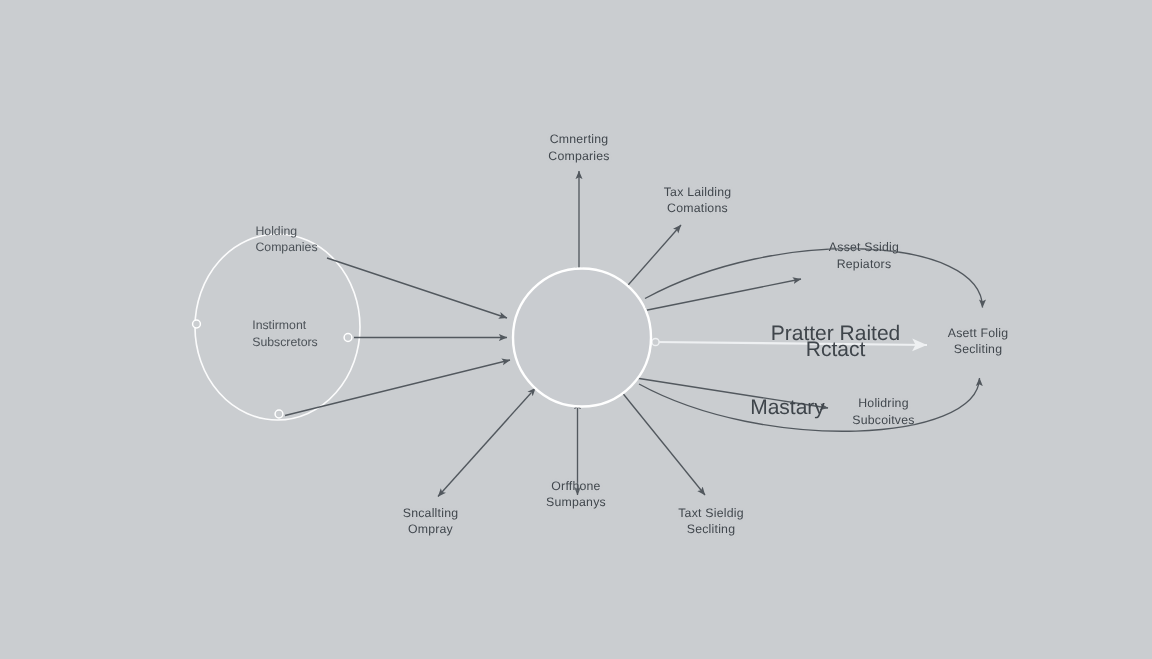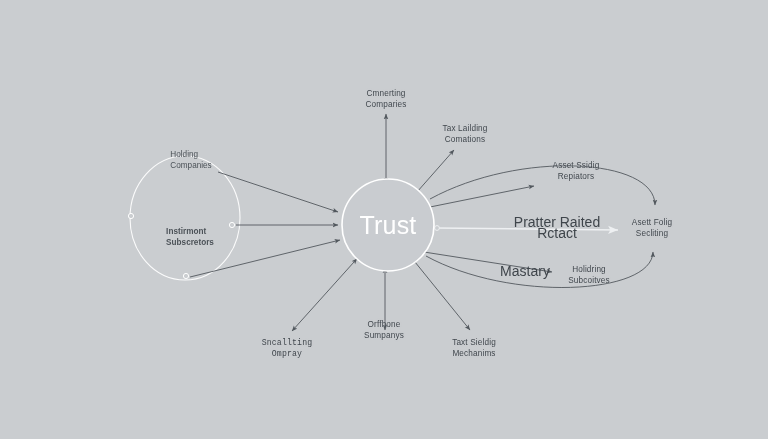--- a/index.html
+++ b/index.html
@@ -105,41 +105,40 @@
 
     <path d="M 424,252 L 552,272" fill="none" stroke="#52585e" stroke-width="0.9" marker-end="url(#ah-dark)"></path>
 
     <path d="M 415,262 L 470,330" fill="none" stroke="#52585e" stroke-width="0.9" marker-end="url(#ah-dark)" marker-start="url(#ah-dark-start)"></path>
     <path d="M 385,272 L 385,330" fill="none" stroke="#52585e" stroke-width="0.9" marker-end="url(#ah-dark)" marker-start="url(#ah-dark-start)"></path>
     <path d="M 354,262 L 292,331" fill="none" stroke="#52585e" stroke-width="0.9" marker-end="url(#ah-dark)" marker-start="url(#ah-dark-start)"></path>
 
     <circle cx="388" cy="225" r="46" fill="#c9ccd0" stroke="#ffffff" stroke-width="1.6"></circle>
   </svg>
 
-  <div class="hub-label" style="left:388px; top:225px;">Trust</div>
 
   <div class="cluster-label" style="left:191px; top:160px;">Holding
 Companies</div>
-  <div class="cluster-label" style="left:190px; top:237px;font-weight:bold;">Instirmont
+  <div class="cluster-label" style="left:190px; top:223px;">Instirmont
 Subscretors</div>
 
   <div class="node-label" style="left:386px; top:99px;">Cmnerting
 Comparies</div>
   <div class="node-label" style="left:465px; top:134px;">Tax Lailding
 Comations</div>
   <div class="node-label" style="left:546px; top:171px;margin-left:30px;">Asset Ssidig
 Repiators</div>
   <div class="node-label" style="left:652px; top:228px;">Asett Folig
 Secliting</div>
   <div class="node-label" style="left:589px; top:275px;">Holidring
 Subcoitves</div>
   <div class="node-label" style="left:474px; top:348px;">Taxt Sieldig
-Mechanims</div>
+Secliting</div>
   <div class="node-label" style="left:384px; top:330px;">Orffhone
 Sumpanys</div>
-  <div class="node-label" style="left:287px; top:348px;font-family:Liberation Mono, monospace;">Sncallting
+  <div class="node-label" style="left:287px; top:348px;">Sncallting
 Ompray</div>
 
   <div class="edge-label" style="left:557px; top:227px;">Pratter Raited
 Rctact</div>
   <div class="edge-label" style="left:513px; top:271px;margin-left:12px;">Mastary</div>
 
 </div>
 
 </body></html>

